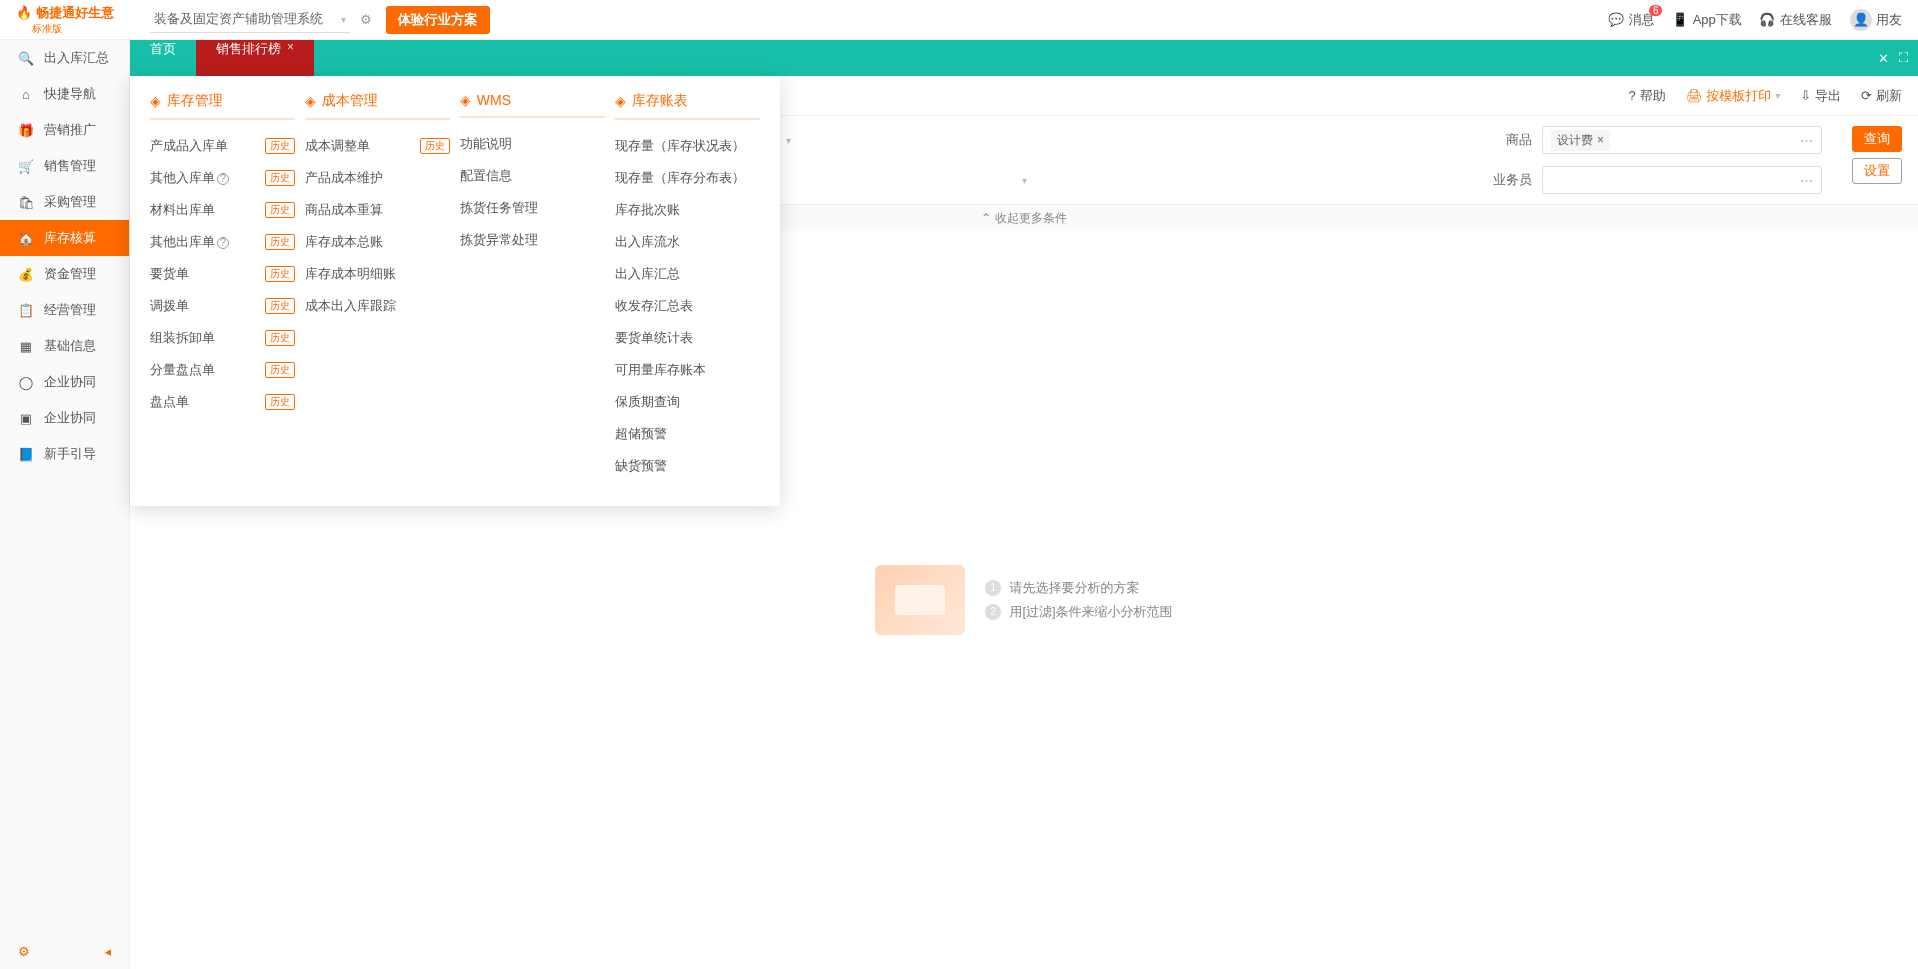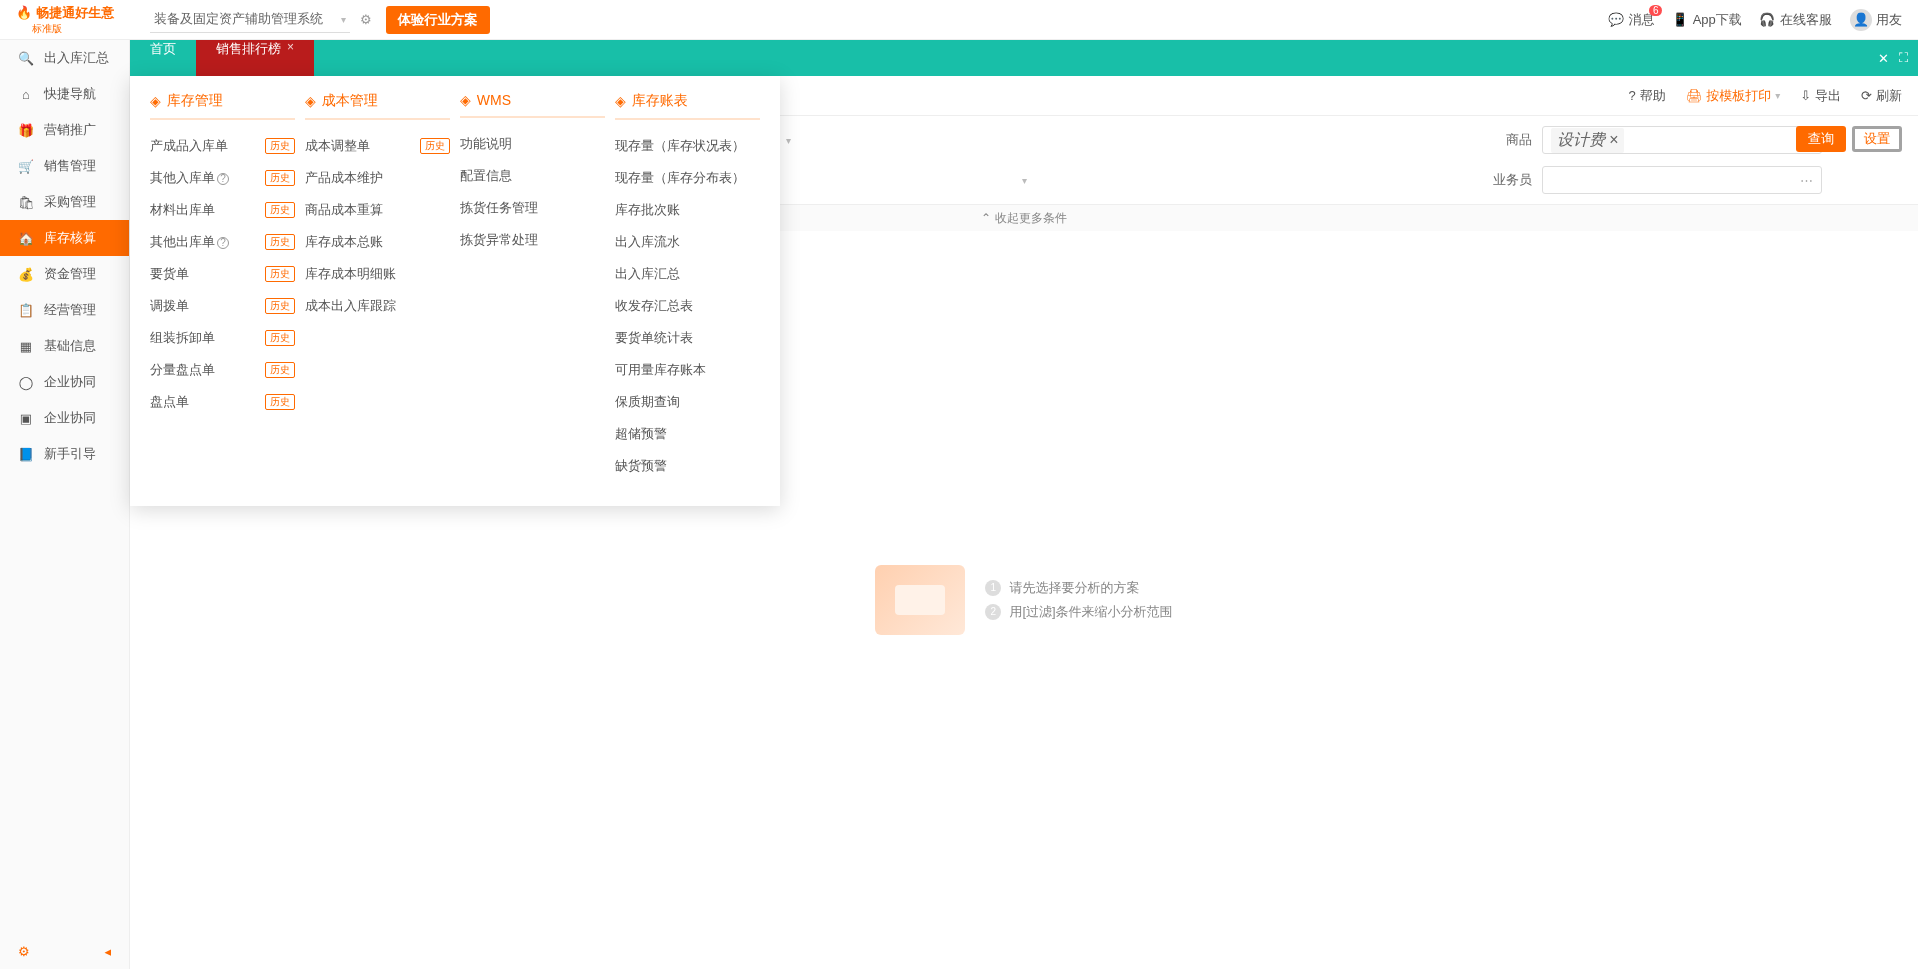--- a/index.html
+++ b/index.html
@@ -42,24 +42,24 @@
 .toolbar { height: 40px; display: flex; align-items: center; justify-content: flex-end; gap: 20px; padding: 0 16px; border-bottom: 1px solid #eee; color: #555; }
 .toolbar .tb-item { display: flex; align-items: center; gap: 4px; cursor: pointer; }
 .tb-print { color: #ff6a00; display: flex; align-items: center; gap: 4px; }
 
 
 .filters { padding: 10px 16px; display: flex; flex-direction: column; gap: 12px; border-bottom: 1px solid #eee; position: relative; }
 .filter-row { display: flex; align-items: center; gap: 30px; }
 .fcell { display: flex; align-items: center; gap: 10px; }
 .flabel { color: #666; width: 40px; text-align: right; }
 .finput { width: 280px; height: 28px; border: 1px solid #ddd; border-radius: 3px; display: flex; align-items: center; justify-content: space-between; padding: 0 8px; color: #999; cursor: pointer; }
-.tag { background: #f5f5f5; color: #666; padding: 2px 6px; border-radius: 2px; font-size: 16px; display: inline-flex; align-items: center; gap: 4px; font-style: italic; }
-.filter-btns { position: absolute; right: 16px; top: 10px; display: flex; flex-direction: row; gap: 6px; }
+.tag { background: #f5f5f5; color: #666; padding: 2px 6px; border-radius: 2px; font-size: 12px; display: inline-flex; align-items: center; gap: 4px; }
+.filter-btns { position: absolute; right: 16px; top: 10px; display: flex; flex-direction: column; gap: 6px; }
 .btn-primary { background: #ff6a00; color: #fff; border: none; height: 26px; width: 50px; border-radius: 3px; cursor: pointer; }
-.btn-outline { background: #fff; color: #ff6a00; border: 3px solid #a3a3a3; height: 26px; width: 50px; border-radius: 3px; cursor: pointer; }
+.btn-outline { background: #fff; color: #ff6a00; border: 1px solid #a3a3a3; height: 26px; width: 50px; border-radius: 3px; cursor: pointer; }
 
 
 .collapse-bar { height: 26px; display: flex; align-items: center; justify-content: center; color: #888; background: #fafafa; cursor: pointer; font-size: 12px; gap: 4px; }
 
 
 .content { flex: 1; display: flex; align-items: center; justify-content: center; gap: 20px; color: #888; }
 .placeholder-img { width: 90px; height: 70px; background: linear-gradient(135deg,#ffd0b0,#ffe8d8); border-radius: 6px; position: relative; }
 .placeholder-img::after { content:""; position:absolute; left:20px; top:20px; width:50px; height:30px; background:#fff2e8; border-radius:4px; }
 .tips ol { list-style: none; }
 .tips li { display: flex; align-items: center; gap: 8px; line-height: 24px; }

